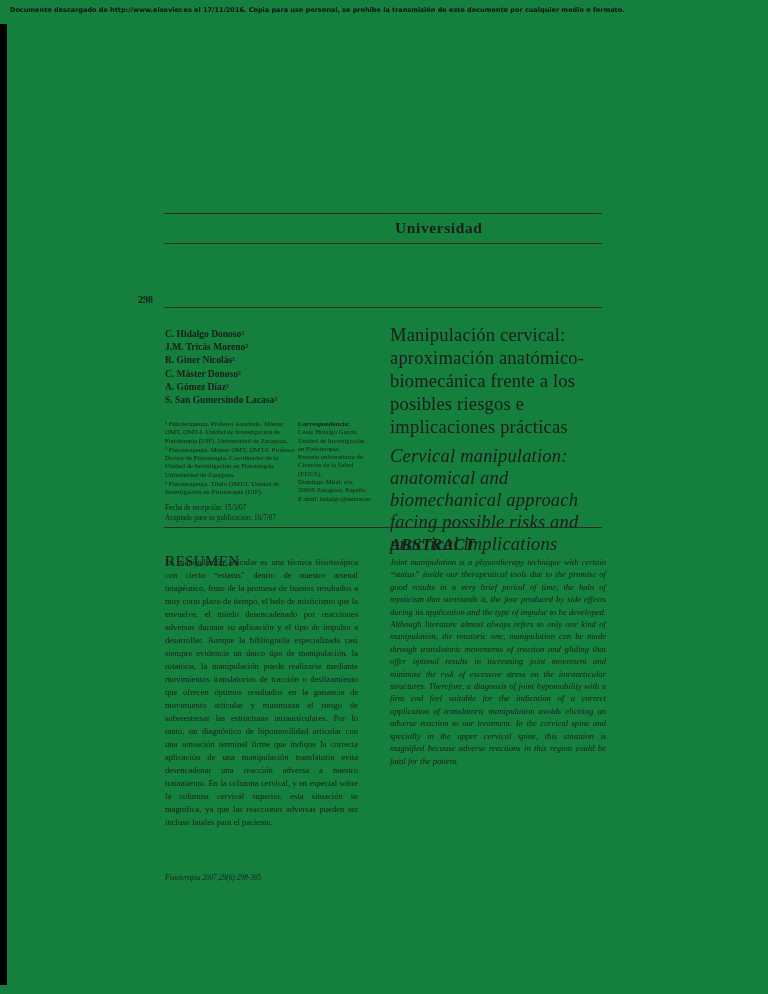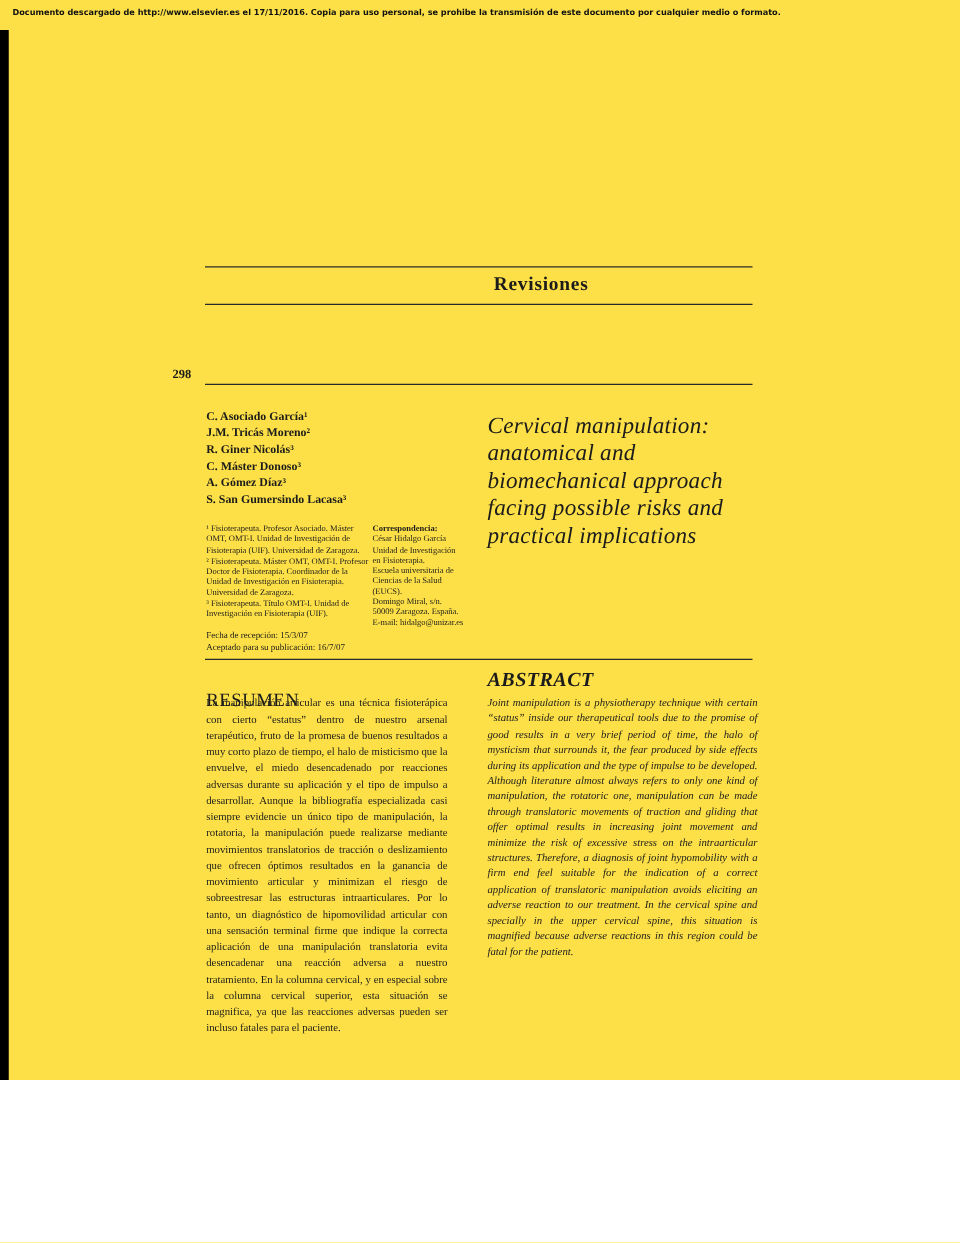--- a/index.html
+++ b/index.html
@@ -1,21 +1,21 @@
 <!DOCTYPE html>
 <html><head>
 <meta charset="utf-8">
 <style>
   * { margin: 0; padding: 0; box-sizing: border-box; }
   html, body { background: #ffffff; }
   .page {
     position: relative;
     width: 768px;
-    height: 864px;
-    background: #fde047;
+    height: 994px;
+    background: #15803d;
     font-family: "Liberation Serif", serif;
     color: #1b1b1b;
     overflow: hidden;
   }
   .disclaimer {
     position: absolute;
     top: 6px;
     left: 10px;
     width: 740px;
     font-family: "DejaVu Sans", sans-serif;
@@ -157,36 +157,37 @@
 </head>
 <body>
 
 <div class="page">
 
   <div class="disclaimer">Documento descargado de http://www.elsevier.es el 17/11/2016. Copia para uso personal, se prohibe la transmisión de este documento por cualquier medio o formato.</div>
 
   <div class="left-bar"></div>
 
   <div class="rule rule-top"></div>
-  <div class="section-heading">Revisiones</div>
+  <div class="section-heading">Universidad</div>
   <div class="rule rule-bottom"></div>
 
   <div class="page-number">298</div>
   <div class="rule page-number-rule"></div>
 
   <div class="authors">
-    <div>C. Asociado García¹</div>
+    <div>C. Hidalgo Donoso³</div>
     <div>J.M. Tricás Moreno²</div>
     <div>R. Giner Nicolás³</div>
     <div>C. Máster Donoso³</div>
     <div>A. Gómez Díaz³</div>
     <div>S. San Gumersindo Lacasa³</div>
   </div>
 
   <div class="title-block">
+    <div class="title-es">Manipulación cervical: aproximación anatómico-biomecánica frente a los posibles riesgos e implicaciones prácticas</div>
     <div class="title-en">Cervical manipulation: anatomical and biomechanical approach facing possible risks and practical implications</div>
   </div>
 
   <div class="affiliations">
     <div class="aff">¹ Fisioterapeuta. Profesor Asociado. Máster OMT, OMT-I. Unidad de Investigación de Fisioterapia (UIF). Universidad de Zaragoza.</div>
     <div class="aff">² Fisioterapeuta. Máster OMT, OMT-I. Profesor Doctor de Fisioterapia. Coordinador de la Unidad de Investigación en Fisioterapia. Universidad de Zaragoza.</div>
     <div class="aff">³ Fisioterapeuta. Título OMT-I. Unidad de Investigación en Fisioterapia (UIF).</div>
   </div>
 
   <div class="correspondence">

